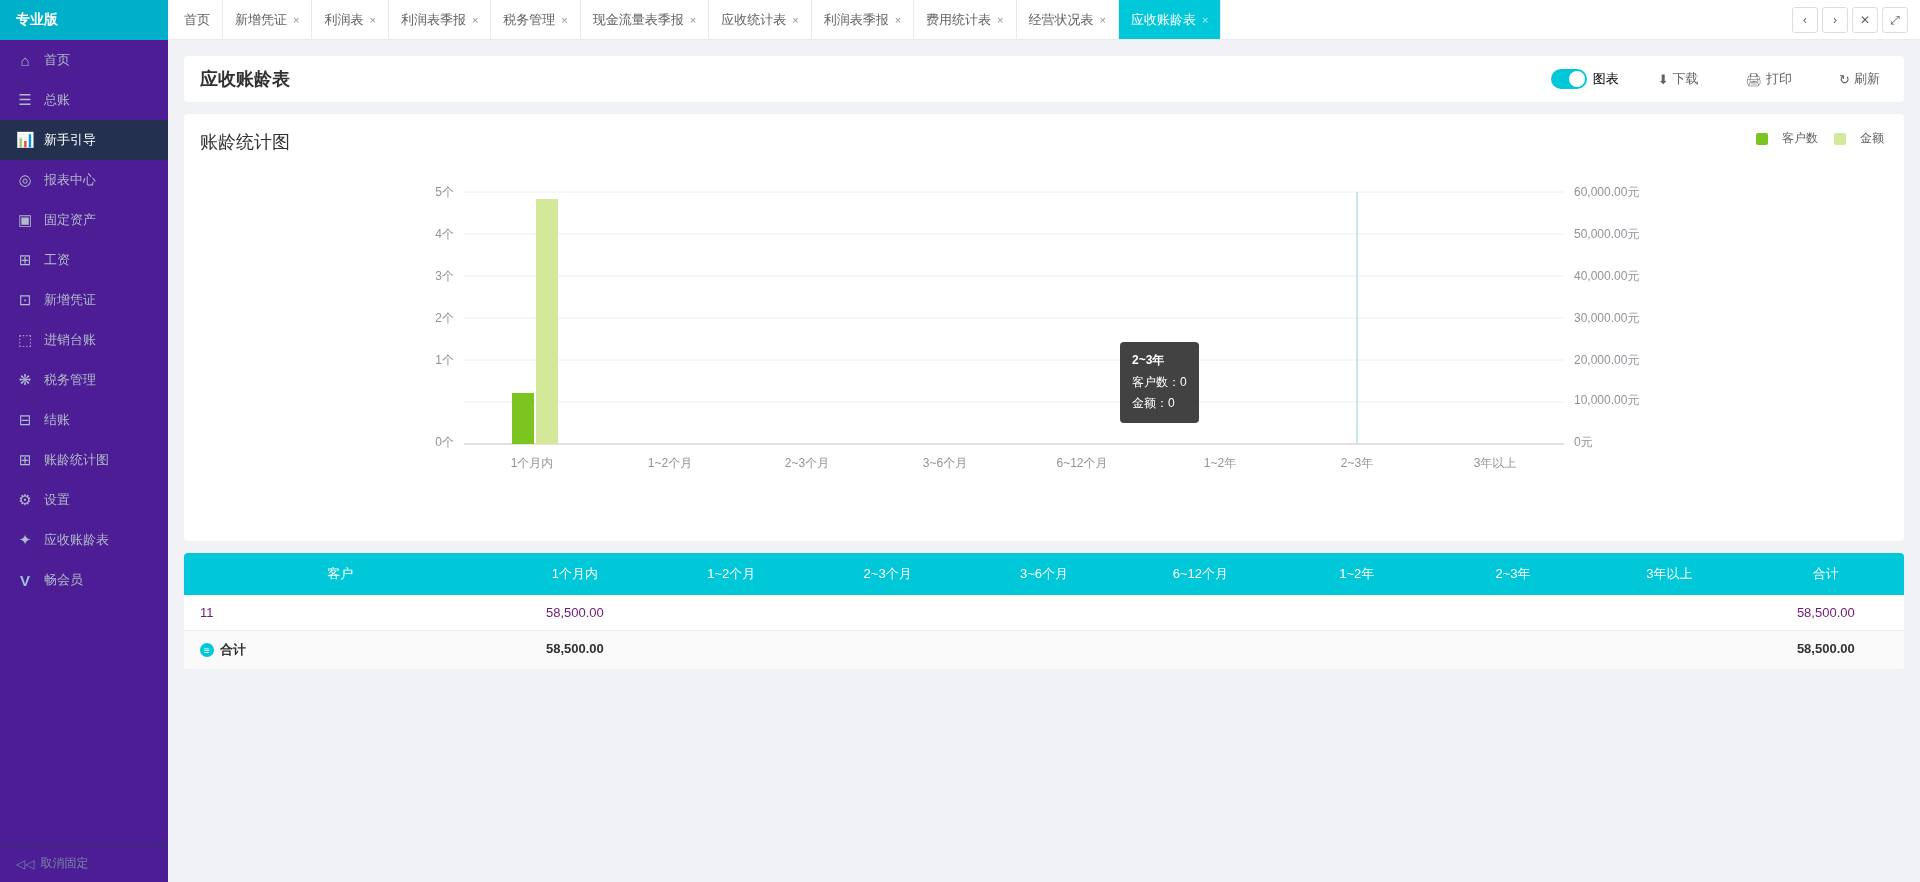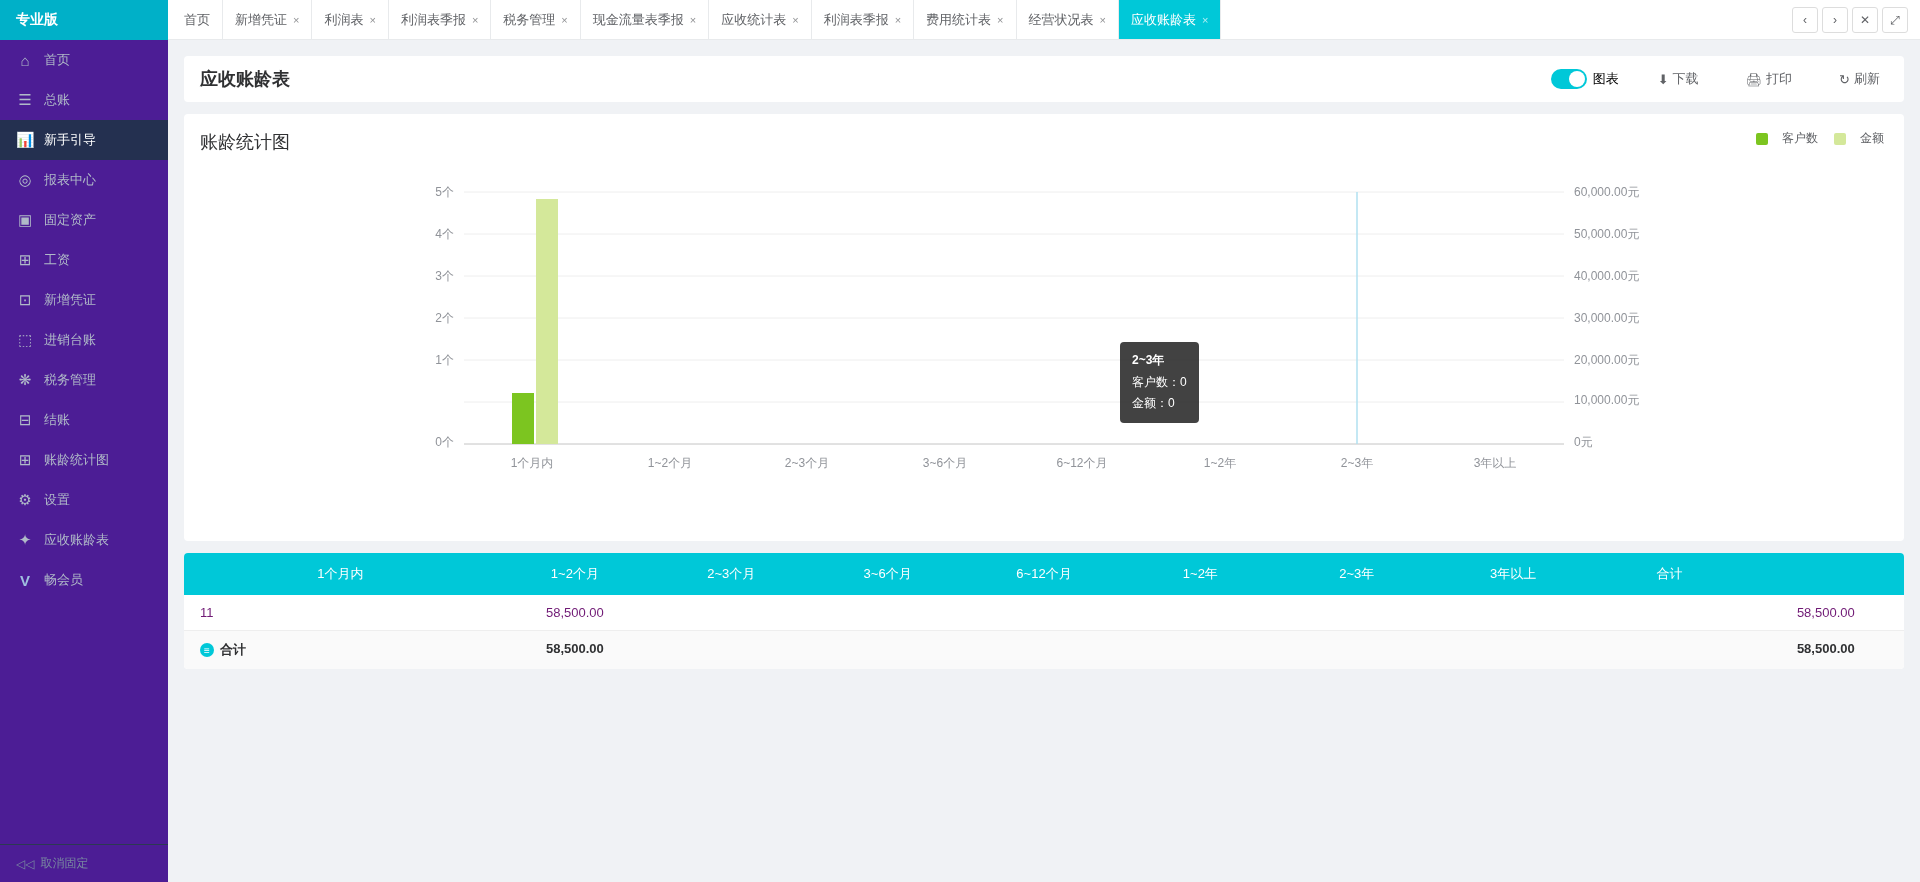--- a/index.html
+++ b/index.html
@@ -476,20 +476,21 @@
         <div class="chart-tooltip" style="left: 920px; top: 180px;">
           <div style="font-weight:bold;">2~3年</div>
           <div>客户数：0</div>
           <div>金额：0</div>
         </div>
       </div>
     </div>
 
     <div class="data-table">
       <div class="table-header">
+        <div class="th">客户</div>
         <div class="th">1个月内</div>
         <div class="th">1~2个月</div>
         <div class="th">2~3个月</div>
         <div class="th">3~6个月</div>
         <div class="th">6~12个月</div>
         <div class="th">1~2年</div>
         <div class="th">2~3年</div>
         <div class="th">3年以上</div>
         <div class="th">合计</div>
       </div>

